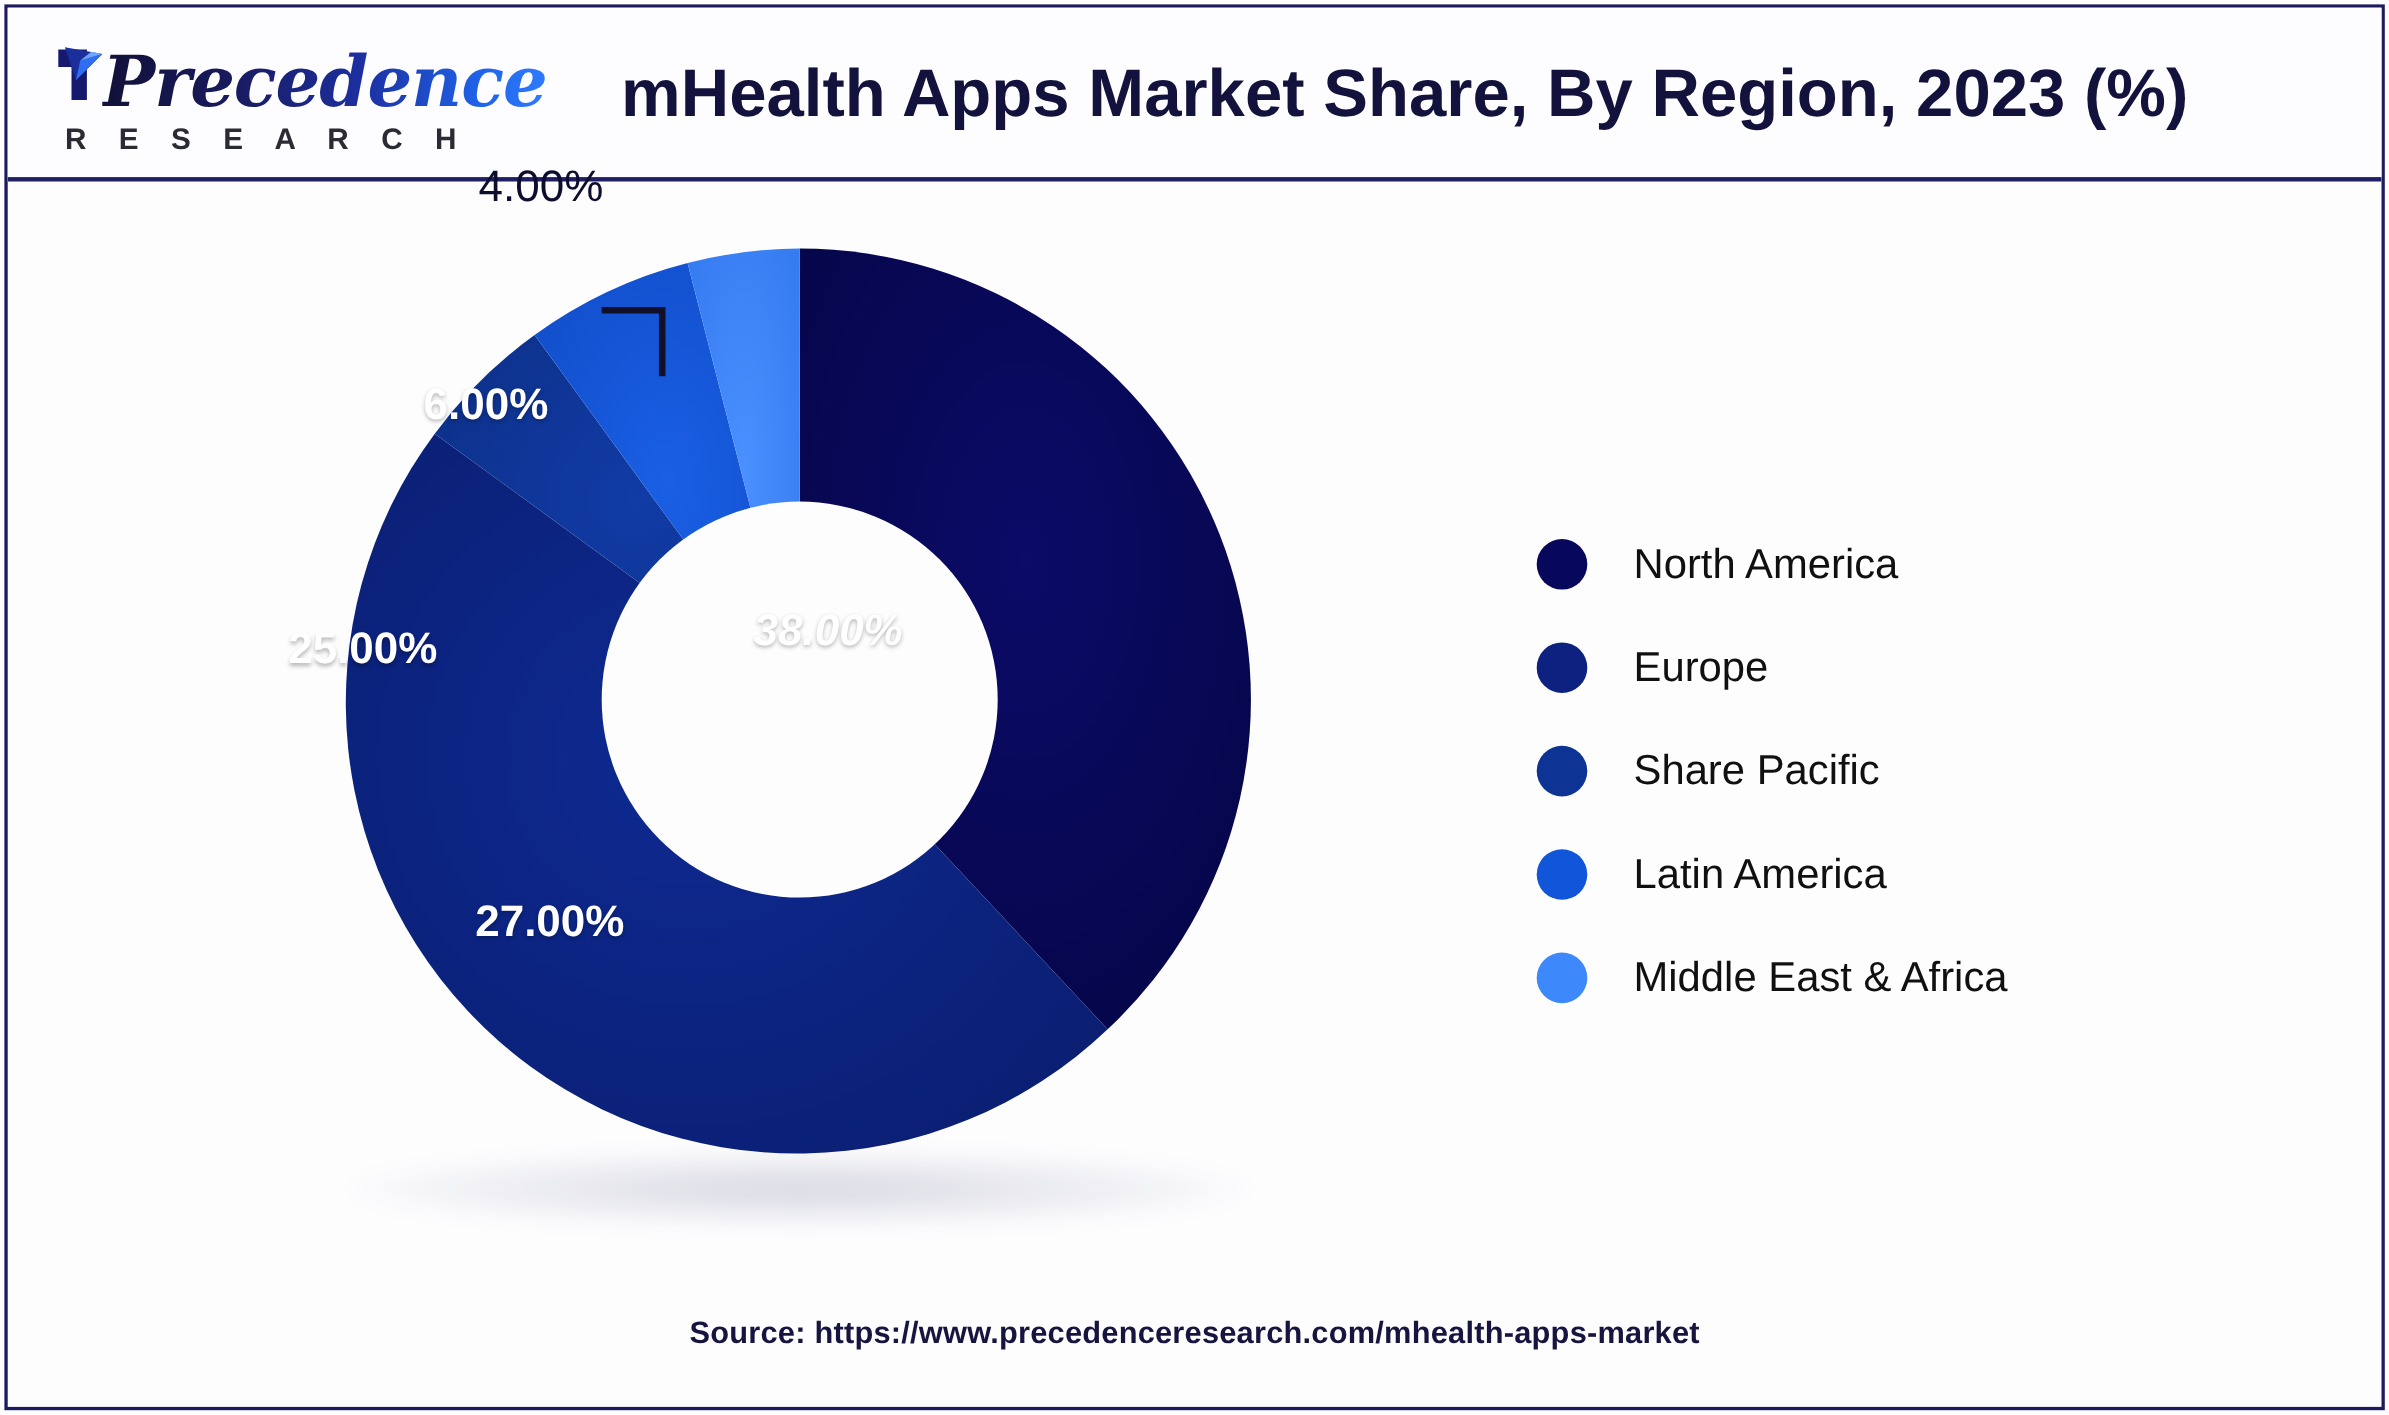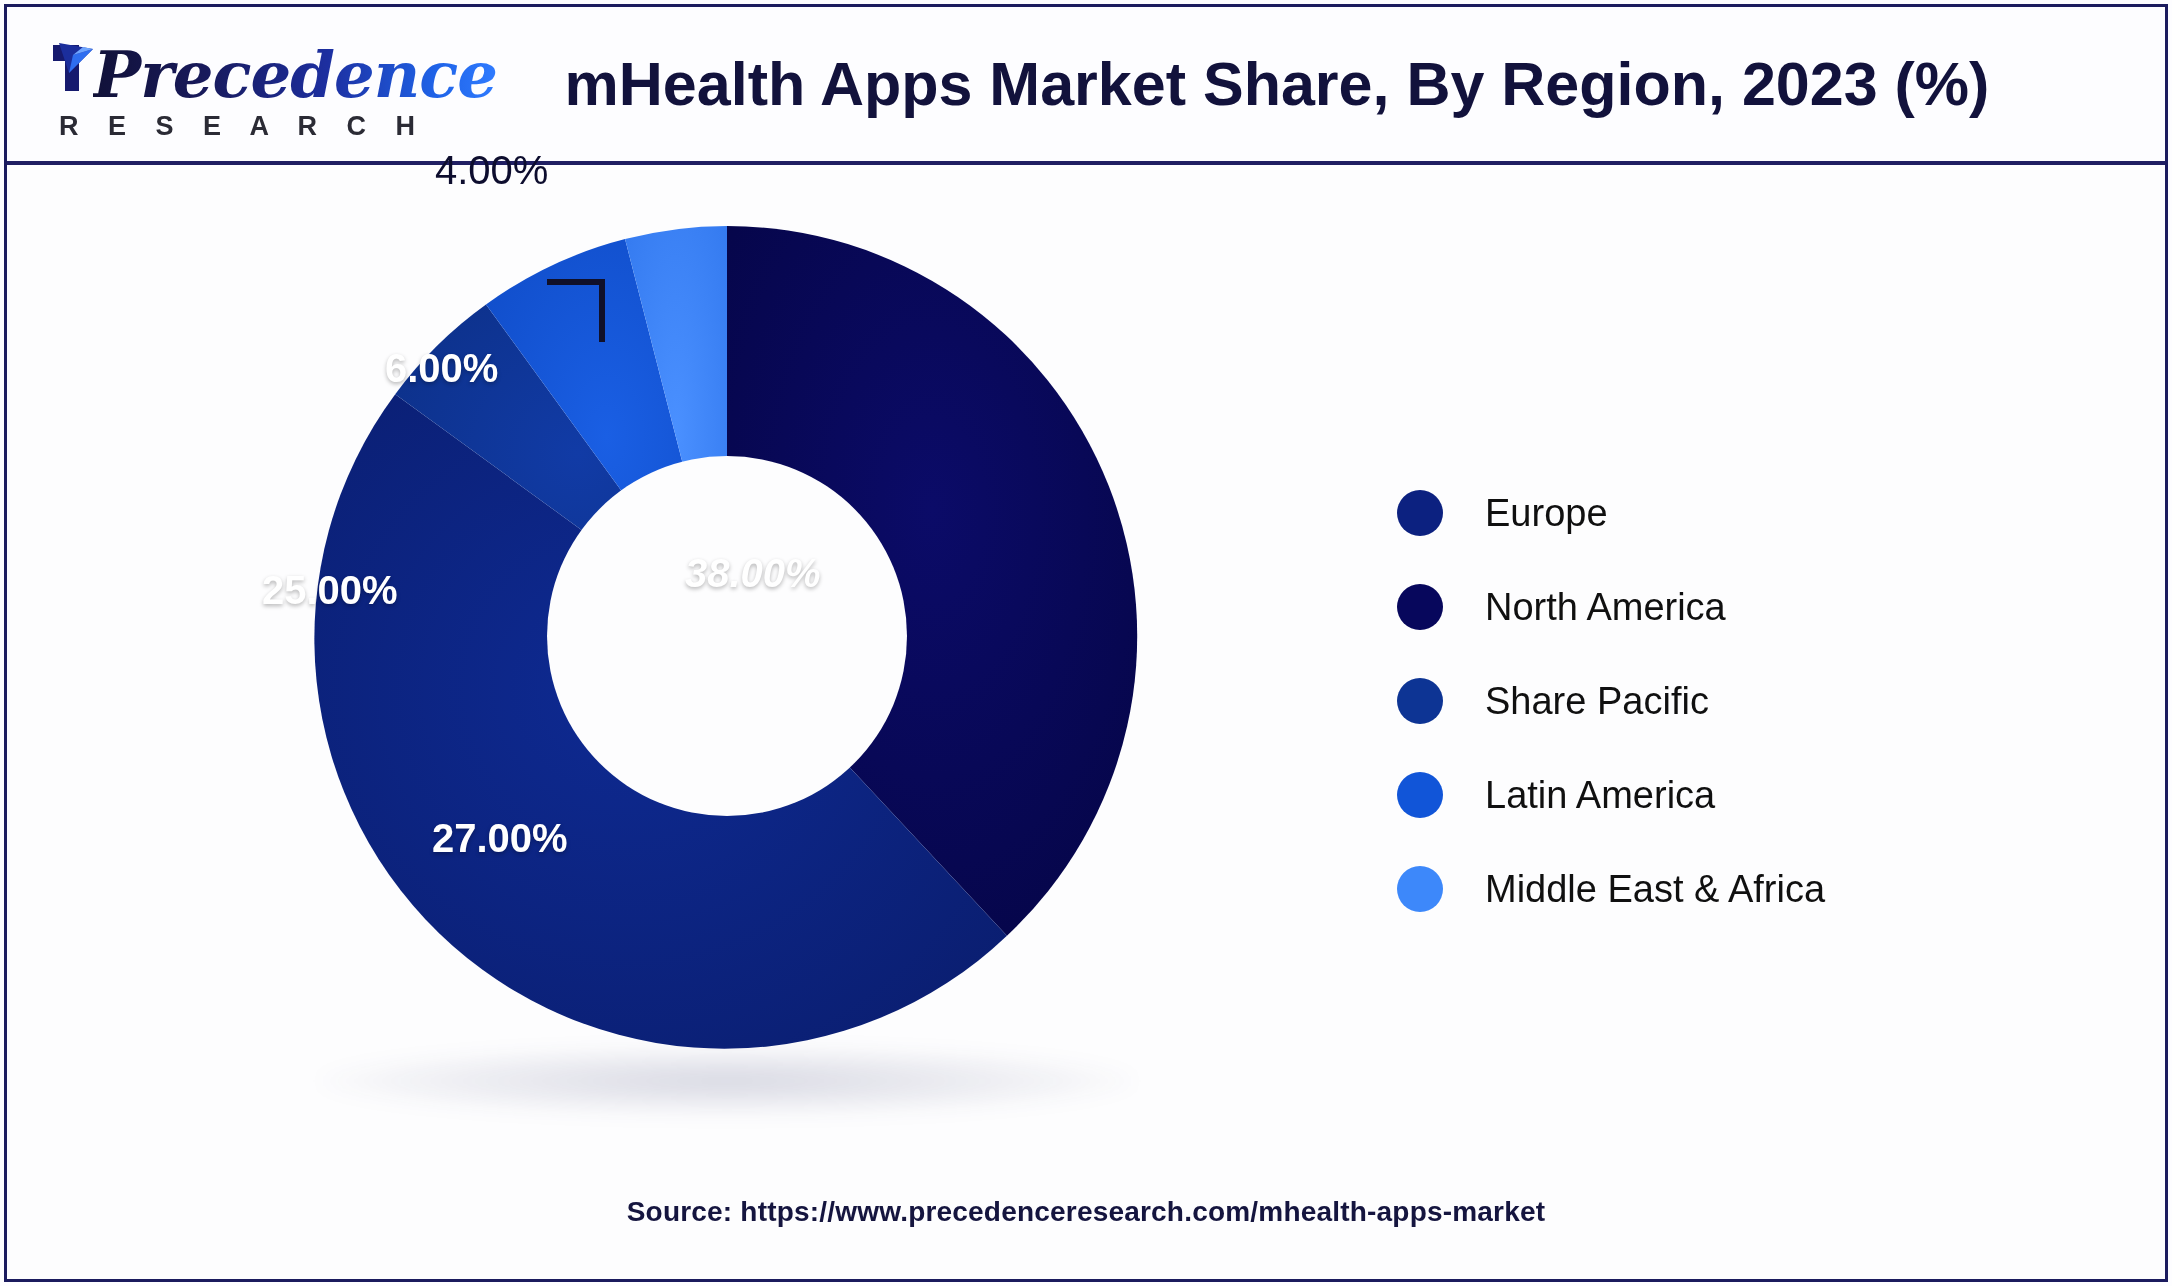--- a/index.html
+++ b/index.html
@@ -254,26 +254,26 @@
 
       <div class="slice-label" style="left:5px; top:363px;margin-top:39px;">25.00%</div>
 
       <div class="slice-label" style="left:175px; top:650px;">27.00%</div>
 
       <div class="slice-label" style="left:428px; top:385px;font-style:italic;">38.00%</div>
     </div>
 
     <div class="legend">
       <div class="legend-item">
+        <span class="legend-dot" style="background:#07075c"></span>
+        <span class="legend-text">North America</span>
+      </div>
+      <div class="legend-item">
         <span class="legend-dot" style="background:#0c2180"></span>
         <span class="legend-text"> Europe</span>
-      </div>
-      <div class="legend-item">
-        <span class="legend-dot" style="background:#07075c"></span>
-        <span class="legend-text">North America</span>
       </div>
       <div class="legend-item">
         <span class="legend-dot" style="background:#0d3494"></span>
         <span class="legend-text">Share Pacific</span>
       </div>
       <div class="legend-item">
         <span class="legend-dot" style="background:#1155d8"></span>
         <span class="legend-text">Latin America</span>
       </div>
       <div class="legend-item">

